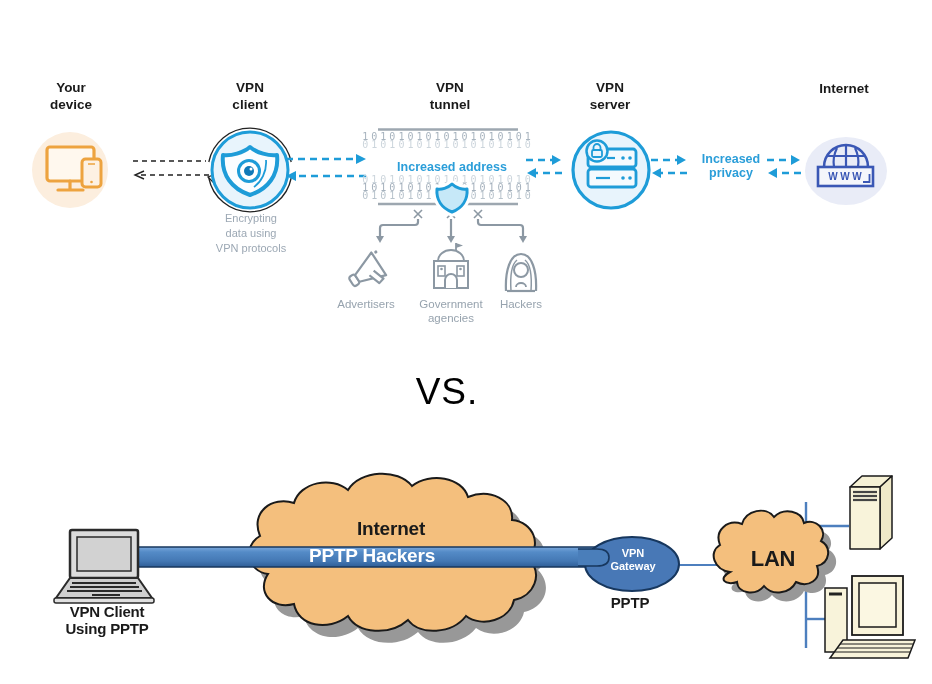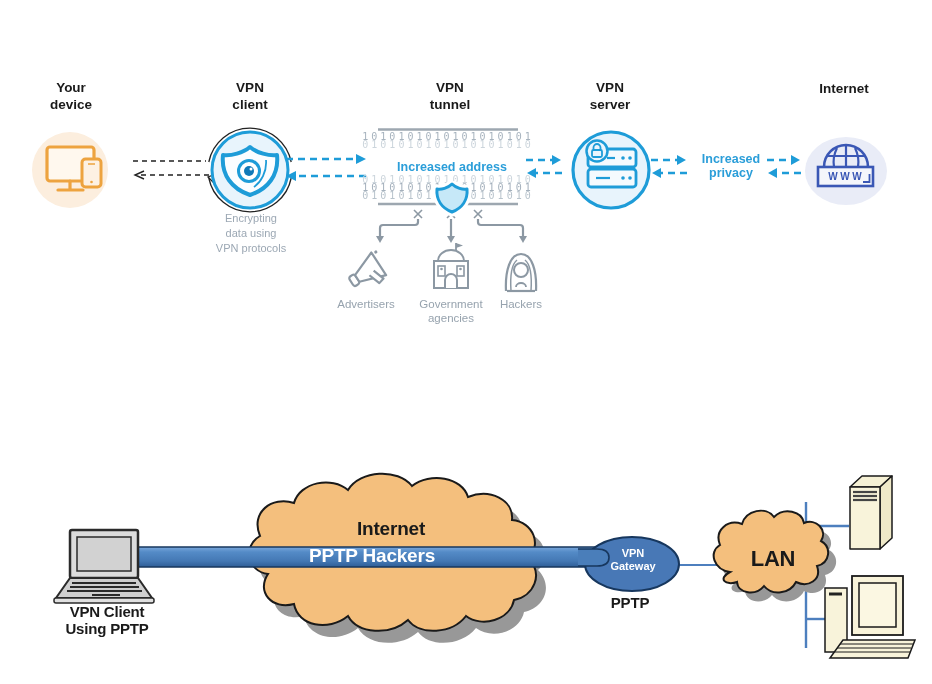--- a/index.html
+++ b/index.html
@@ -282,20 +282,21 @@
 data using
 VPN protocols</div>
 
   <div class="t threat" style="left:366px; top:297px;">Advertisers</div>
   <div class="t threat" style="left:451px; top:297px;">Government
 agencies</div>
   <div class="t threat" style="left:521px; top:297px;">Hackers</div>
 
   <div class="t www" style="left:845px; top:171px;">WWW</div>
 
+  <div class="t vs" style="left:447px; top:371px;">VS.</div>
 
   <div class="t bold-sm" style="left:107px; top:604px;">VPN Client
 Using PPTP</div>
   <div class="t cloud-lbl" style="left:391px; top:518px;">Internet</div>
   <div class="t cloud-lbl white" style="left:372px; top:545px;">PPTP Hackers</div>
   <div class="t gw" style="left:633px; top:547px;">VPN
 Gateway</div>
   <div class="t bold-sm" style="left:630px; top:595px;">PPTP</div>
   <div class="t lan" style="left:767px; top:546px;">LAN</div>
 

